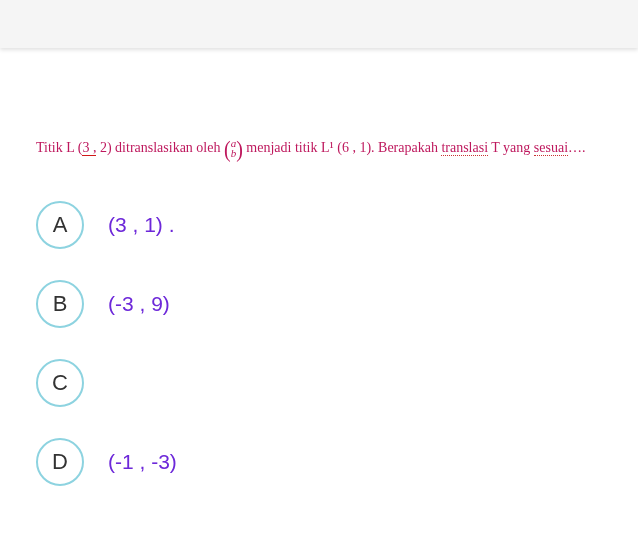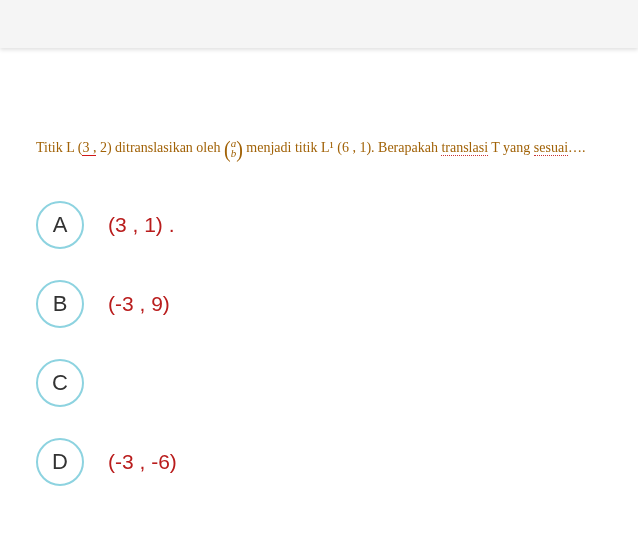--- a/index.html
+++ b/index.html
@@ -19,21 +19,21 @@
       height: 48px;
       background: #f5f5f5;
       box-shadow: 0 2px 4px rgba(0,0,0,0.12);
     }
     .question-container {
       padding: 90px 36px 0 36px;
     }
     .question-text {
       font-family: 'Times New Roman', serif;
       font-size: 14px;
-      color: #a16207;
+      color: #be185d;
       line-height: 1.4;
     }
     .underline-red {
       border-bottom: 1px solid #d01818;
     }
     .underline-dotted {
       border-bottom: 1px dotted #c83232;
       margin-top: 40px;
     }
     .binom {
@@ -78,21 +78,21 @@
     }
     .option-letter {
       font-family: Arial, sans-serif;
       font-size: 22px;
       color: #333;
       font-weight: 400;
     }
     .option-text {
       font-family: Arial, sans-serif;
       font-size: 21px;
-      color: #b91c1c;
+      color: #6d28d9;
       margin-left: 24px;
     }
   </style>
 </head>
 <body>
 
 <div class="top-bar"></div>
 
 <div class="question-container">
   <div class="question-text">
@@ -118,15 +118,15 @@
   <div class="option-row">
     <div class="option-circle">
       <span class="option-letter">C</span>
     </div>
   </div>
 
   <div class="option-row">
     <div class="option-circle">
       <span class="option-letter">D</span>
     </div>
-    <span class="option-text">(-3 , -6)</span>
+    <span class="option-text">(-1 , -3)</span>
   </div>
 </div>
 
 </body></html>

